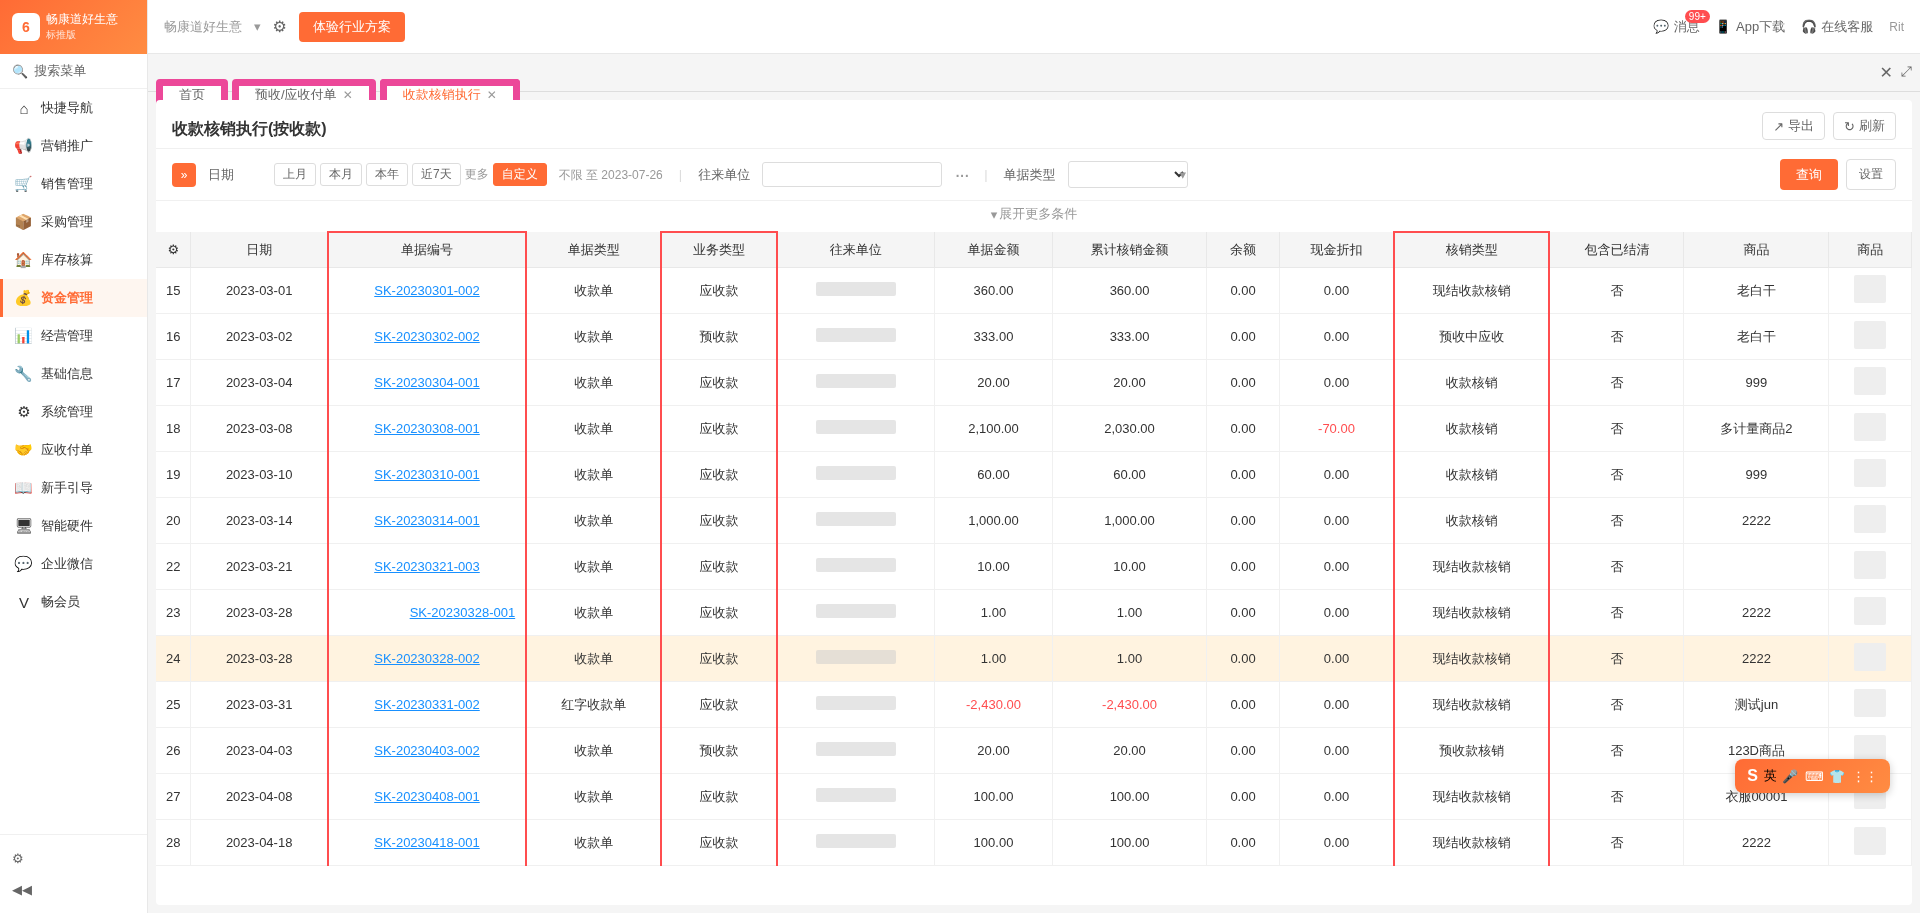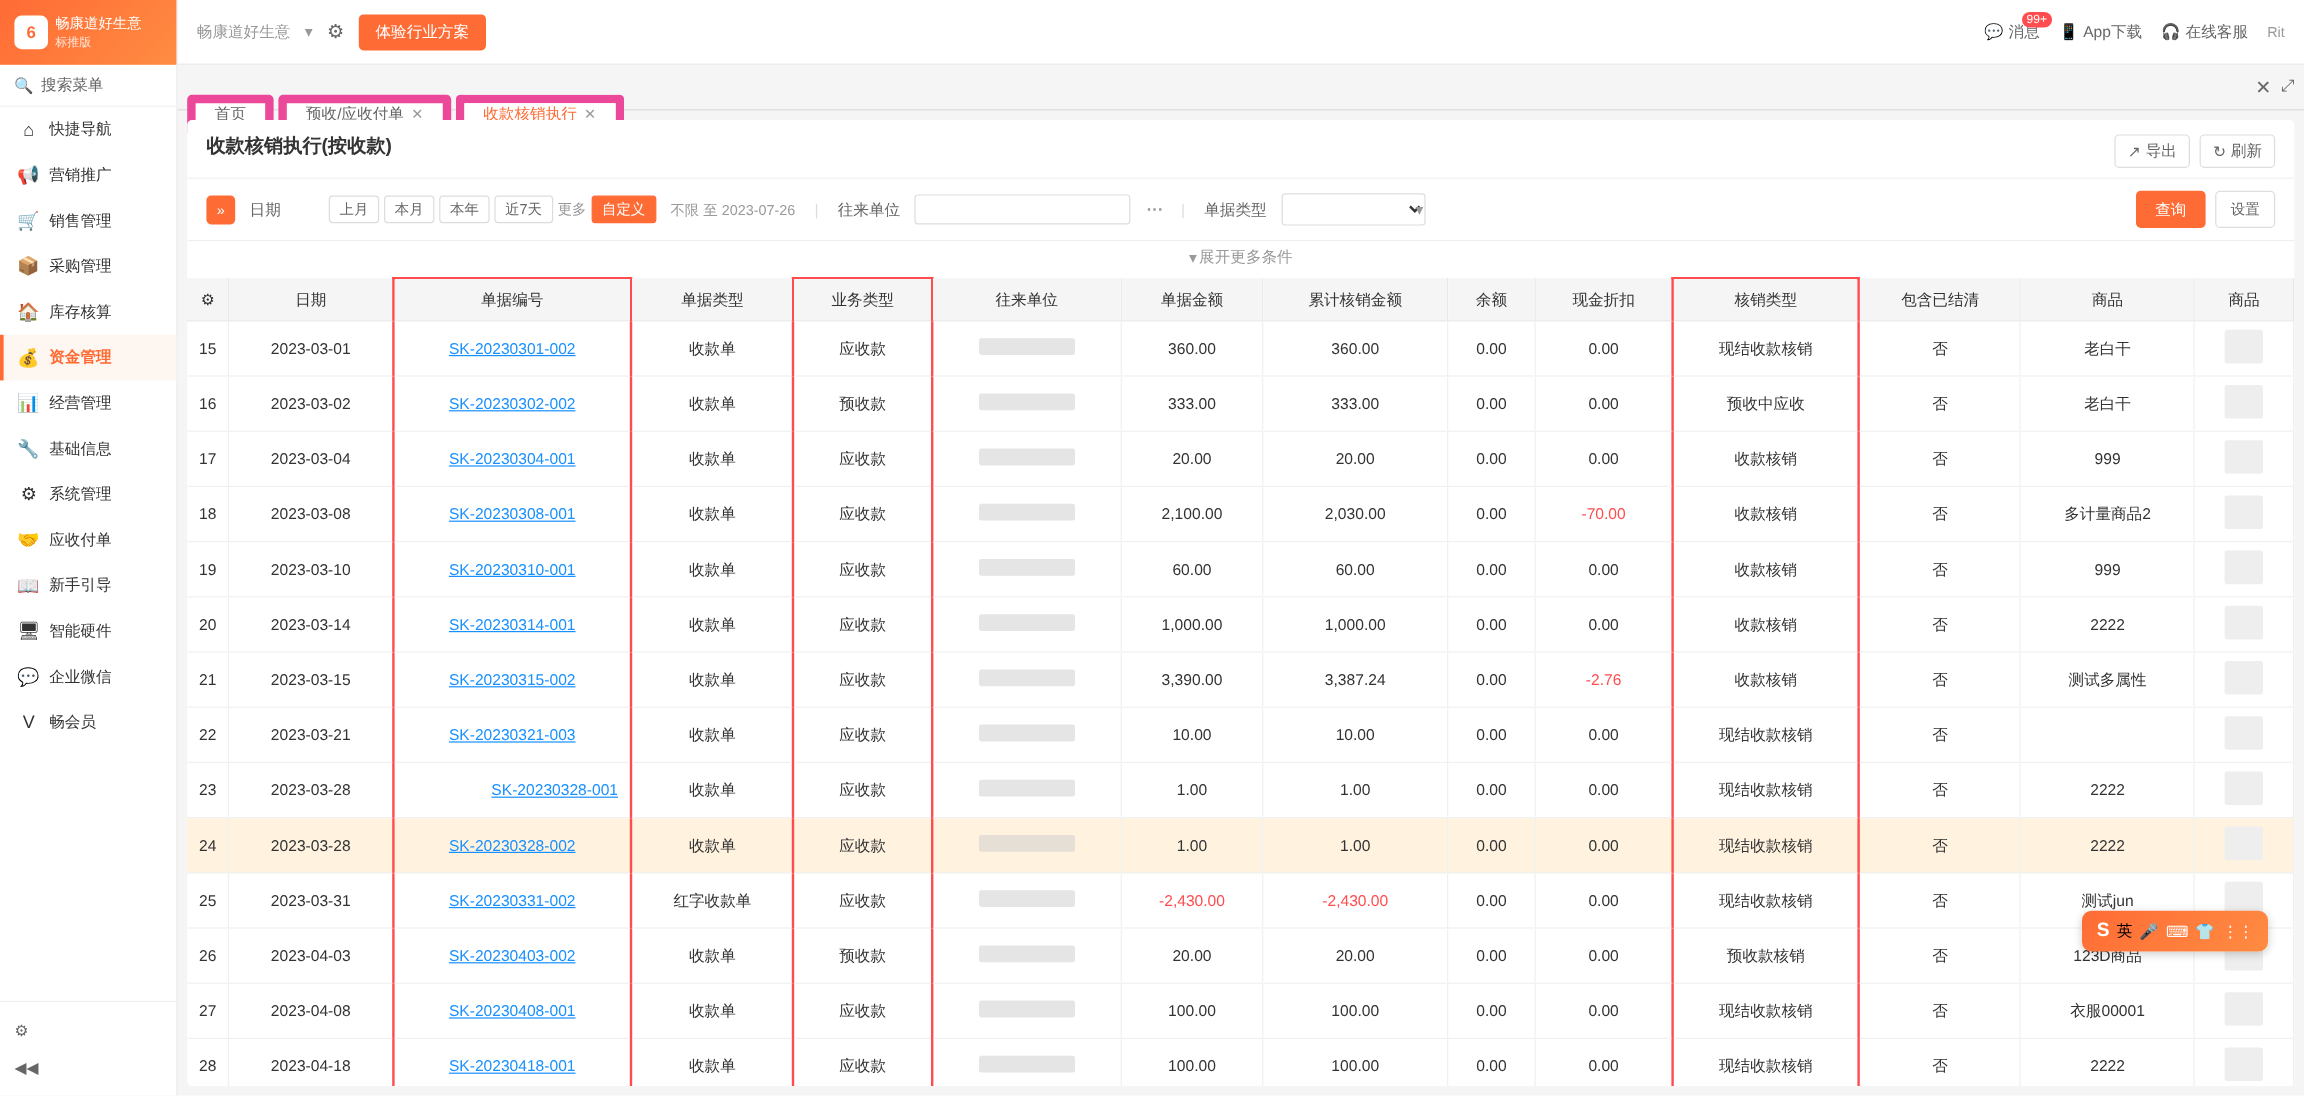--- a/index.html
+++ b/index.html
@@ -106,21 +106,21 @@
     .tab.active { color: #ff6b35; border-bottom-color: #fff; background: #fff; }
     .tab .close-btn { font-size: 12px; color: #999; }
     .tabbar-actions { margin-left: auto; display: flex; gap: 8px; }
     .tabbar-close-icon { color: #666; cursor: pointer; font-size: 16px; }
     .tabbar-expand-icon { color: #666; cursor: pointer; font-size: 14px; }
 
     
     .page-content { flex: 1; overflow: hidden; display: flex; flex-direction: column; background: #fff; margin: 8px; border-radius: 4px; }
 
     
-    .page-header { padding: 12px 16px 8px; border-bottom: 1px solid #f0f0f0; display: flex; align-items: flex-start; justify-content: space-between; }
+    .page-header { padding: 12px 16px 8px; border-bottom: 1px solid #f0f0f0; display: flex; align-items: flex-end; justify-content: space-between; }
     .page-title { font-size: 16px; font-weight: bold; color: #333; }
     .page-header-actions { display: flex; gap: 8px; }
     .header-btn { display: flex; align-items: center; gap: 4px; padding: 4px 10px; border: 1px solid #ddd; border-radius: 4px; cursor: pointer; background: #fff; color: #666; font-size: 12px; }
 
     
     .filter-bar { padding: 10px 16px; border-bottom: 1px solid #f0f0f0; display: flex; align-items: center; gap: 12px; }
     .filter-toggle-btn { width: 24px; height: 24px; background: #ff6b35; color: #fff; border: none; border-radius: 4px; cursor: pointer; display: flex; align-items: center; justify-content: center; font-size: 12px; }
     .filter-label { color: #666; }
     .filter-date-group { display: flex; align-items: center; gap: 4px; padding-left: 28px; }
     .filter-date-btn { padding: 2px 8px; border: 1px solid #ddd; border-radius: 3px; cursor: pointer; color: #666; background: #fff; font-size: 12px; }
@@ -450,36 +450,20 @@
       <td class="">1,000.00</td>
       <td class="">1,000.00</td>
       <td>0.00</td>
       <td class="">0.00</td>
       <td style="border-left:2px solid #ff4d4f; border-right:2px solid #ff4d4f;">收款核销</td>
       <td>否</td>
       <td>2222</td>
       <td><span style="display:inline-block;width:32px;height:28px;background:#eee;border-radius:2px;"></span></td>
     </tr>
             <tr>
-      <td>21</td>
-      <td>2023-03-15</td>
-      <td class="link" style="border-left:2px solid #ff4d4f; border-right:2px solid #ff4d4f;">SK-20230315-002</td>
-      <td>收款单</td>
-      <td style="border-left:2px solid #ff4d4f; border-right:2px solid #ff4d4f;">应收款</td>
-      <td><span style="display:inline-block;width:80px;height:14px;background:#ccc;border-radius:2px;opacity:0.5;"></span></td>
-      <td class="">3,390.00</td>
-      <td class="">3,387.24</td>
-      <td>0.00</td>
-      <td class=" red">-2.76</td>
-      <td style="border-left:2px solid #ff4d4f; border-right:2px solid #ff4d4f;">收款核销</td>
-      <td>否</td>
-      <td>测试多属性</td>
-      <td><span style="display:inline-block;width:32px;height:28px;background:#eee;border-radius:2px;"></span></td>
-    </tr>
-            <tr>
       <td>22</td>
       <td>2023-03-21</td>
       <td class="link" style="border-left:2px solid #ff4d4f; border-right:2px solid #ff4d4f;">SK-20230321-003</td>
       <td>收款单</td>
       <td style="border-left:2px solid #ff4d4f; border-right:2px solid #ff4d4f;">应收款</td>
       <td><span style="display:inline-block;width:80px;height:14px;background:#ccc;border-radius:2px;opacity:0.5;"></span></td>
       <td class="">10.00</td>
       <td class="">10.00</td>
       <td>0.00</td>
       <td class="">0.00</td>

